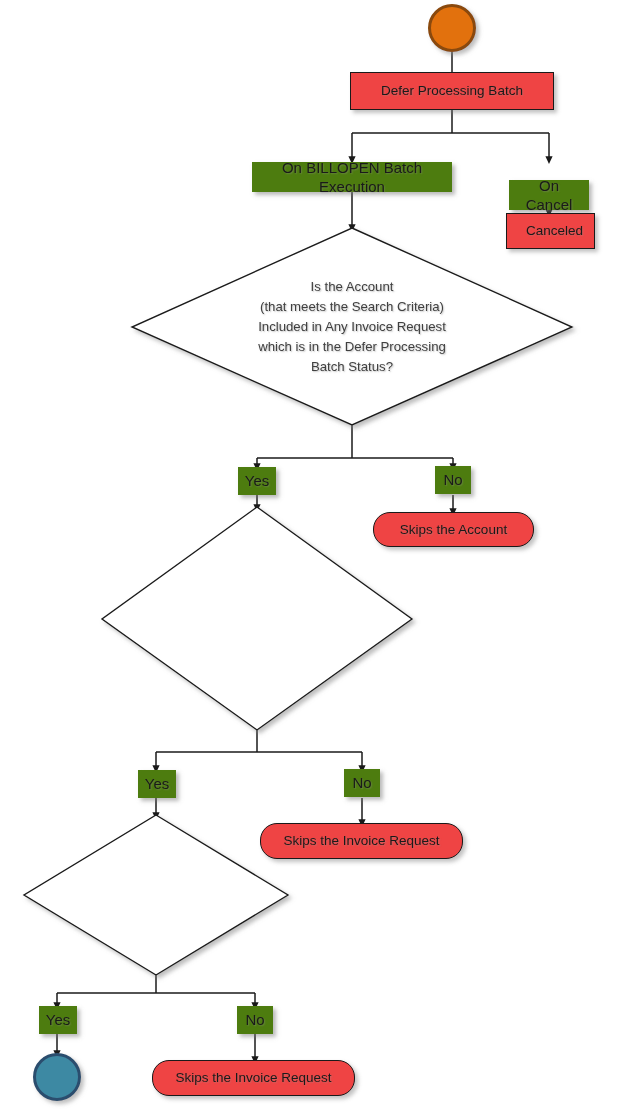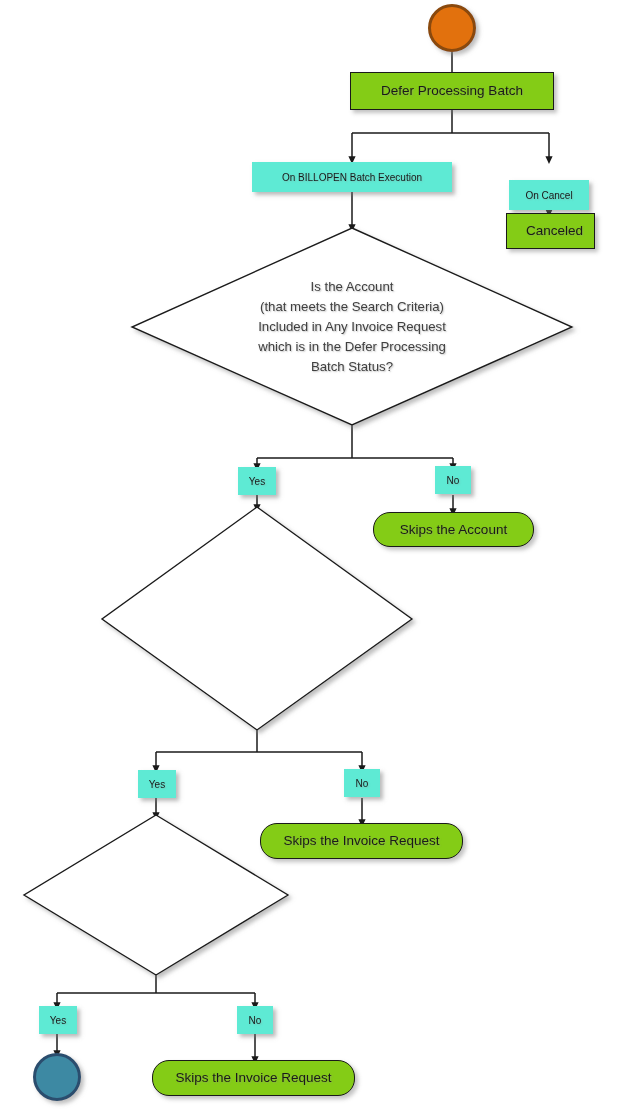--- a/index.html
+++ b/index.html
@@ -33,33 +33,33 @@
     display: flex;
     align-items: center;
     justify-content: center;
     text-align: center;
     color: #1a1a1a;
     line-height: 1.30;
     white-space: pre-line;
   }
   
   .rect-node {
-    background: #84cc16;
+    background: #ef4444;
     border: 1.4px solid #1a1a1a;
     font-size: 13.5px;
     box-shadow: 3px 3px 4px rgba(120,120,120,0.45);
   }
   .rect-node.rounded {
     border-radius: 17px;
   }
   
   .edge-label {
-    background: #5eead4;
+    background: #4d7c0f;
     border: none;
-    font-size: 10px;
+    font-size: 15px;
     box-shadow: 3px 3px 4px rgba(120,120,120,0.5);
     padding: 2px 8px;
   }
   
   .diamond-text {
     position: absolute;
     display: flex;
     align-items: center;
     justify-content: center;
     text-align: center;

